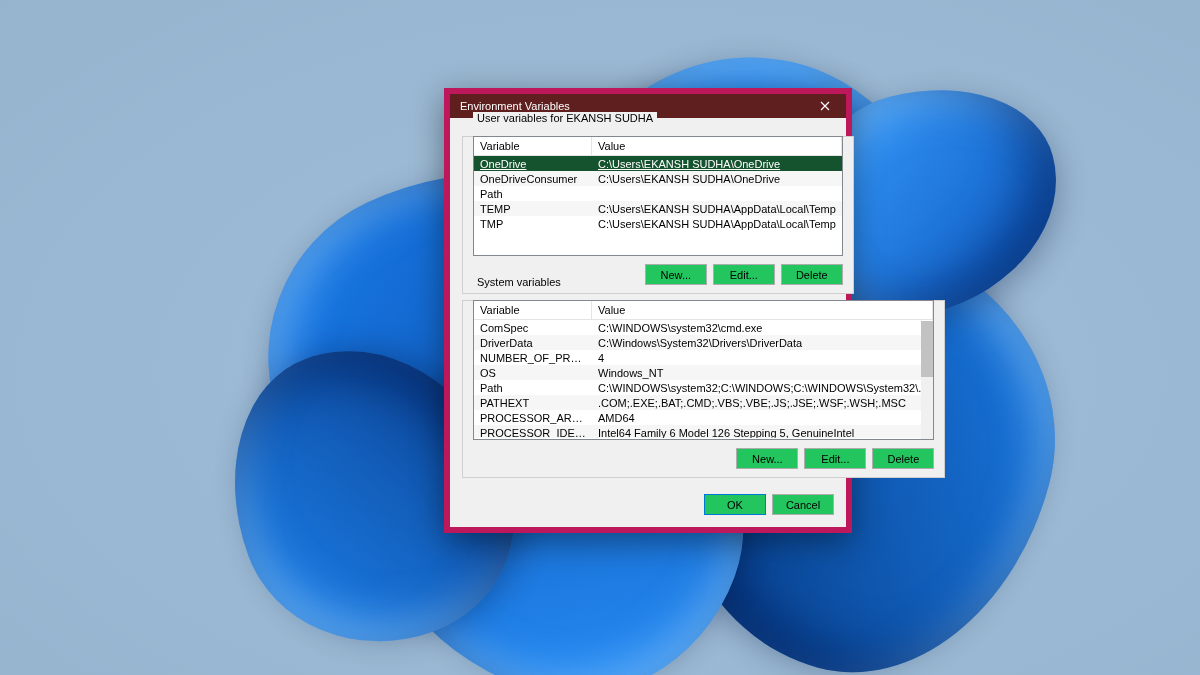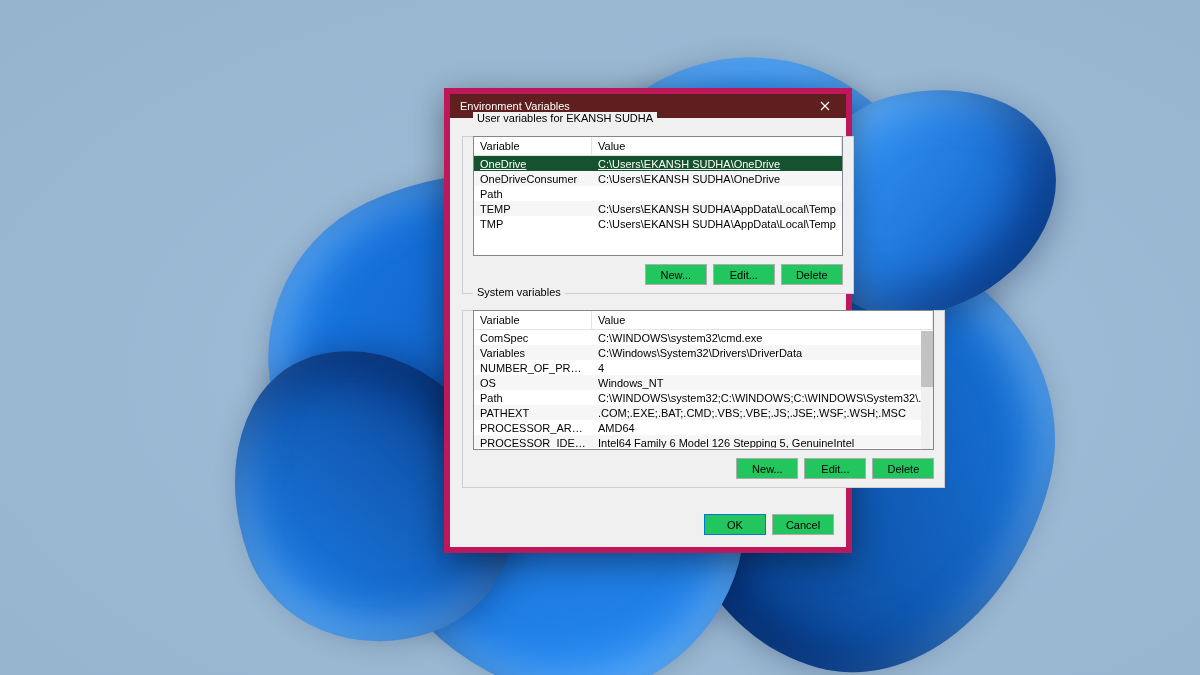--- a/index.html
+++ b/index.html
@@ -48,21 +48,20 @@
     width: 30px; height: 20px;
     display:flex;align-items:center;justify-content:center;
     color:#fff; cursor:pointer;
   }
   .content { padding: 12px 12px 10px; background:#f0f0f0; }
   .groupbox {
     border: 1px solid #cfcfcf;
     background:#f0f0f0;
     padding: 10px 10px 8px;
     position: relative;
-    margin-bottom: 10px;
   }
   .groupbox > legend, .group-label {
     position: relative;
     top: -18px;
     background:#f0f0f0;
     padding: 0 4px;
     font-size: 11px;
     color:#000;
     display:inline-block;
     margin-bottom:-10px;
@@ -191,21 +190,21 @@
         <div class="lv-head">
           <div class="col col-var">Variable</div>
           <div class="col col-val">Value</div>
         </div>
         <div class="lv-body sysbody" id="sys-rows">
             <div class="row">
               <div class="cell col-var">ComSpec</div>
               <div class="cell col-val">C:\WINDOWS\system32\cmd.exe</div>
             </div>
             <div class="row alt">
-              <div class="cell col-var">Variables</div>
+              <div class="cell col-var">DriverData</div>
               <div class="cell col-val">C:\Windows\System32\Drivers\DriverData</div>
             </div>
             <div class="row">
               <div class="cell col-var">NUMBER_OF_PROCESSORS</div>
               <div class="cell col-val">4</div>
             </div>
             <div class="row alt">
               <div class="cell col-var">OS</div>
               <div class="cell col-val">Windows_NT</div>
             </div>

